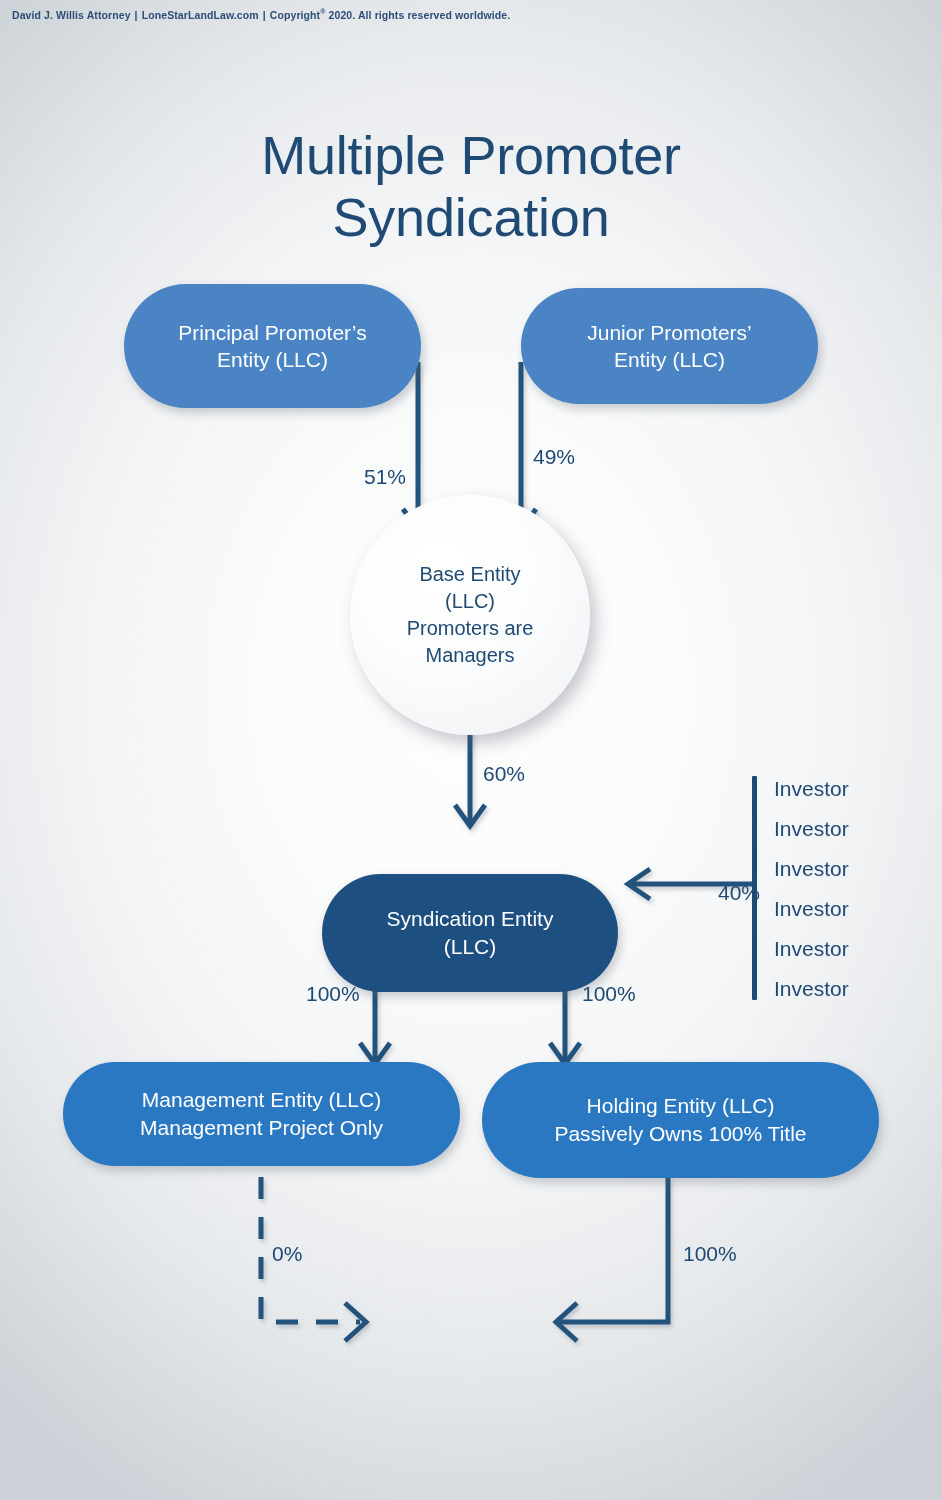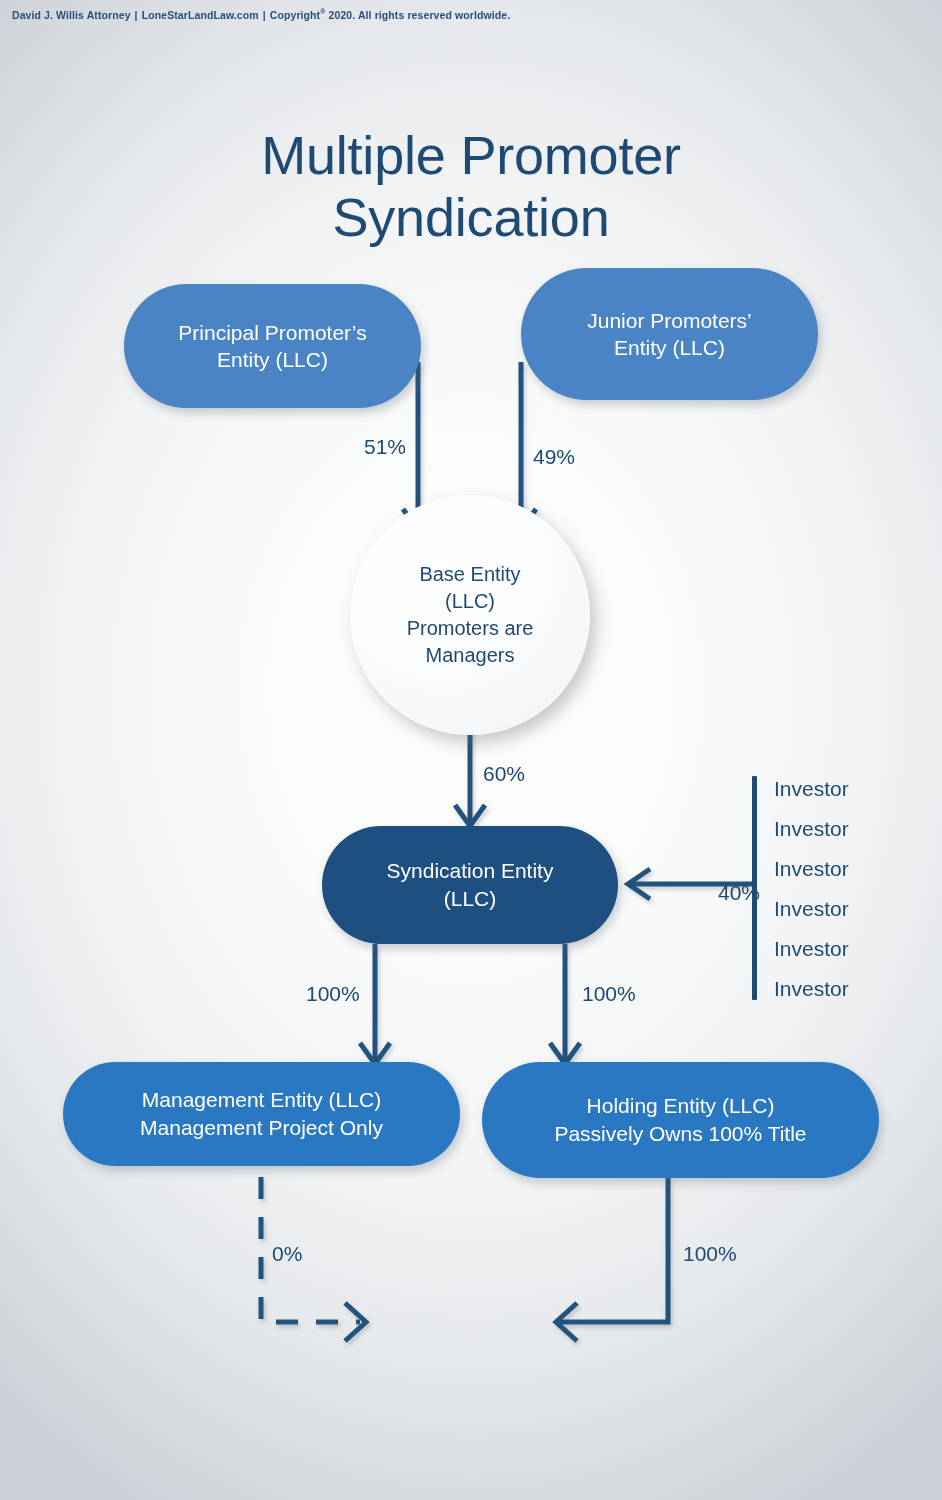--- a/index.html
+++ b/index.html
@@ -36,21 +36,21 @@
   
   .node{position:absolute;box-sizing:border-box;display:flex;
         align-items:center;justify-content:center;text-align:center;}
 
   .pill{
     border-radius:999px;color:#ffffff;
     box-shadow:3px 5px 10px rgba(90,100,110,.30);
     align-items:center;
   }
   .pill-mid{ background:#4a84c4; }
-  .pill-dark{ background:#1d4f80; }
+  .pill-dark{ background:#1d4f80;margin-top:48px; }
   .pill-low{ background:#2b78c2; }
 
   .pill .lbl{font-size:21px;line-height:27px;}
   .pill-dark .lbl{font-size:21px;line-height:28px;}
   .pill-low .lbl{font-size:21px;line-height:28px;}
 
   .circle{
     border-radius:50%;
     background:radial-gradient(circle at 38% 30%, #ffffff 0%, #fbfcfd 45%, #eef1f3 100%);
     color:#1f4a74;
@@ -128,37 +128,37 @@
       <path d="M550,1043 L565,1064 L580,1043"></path>
 
       <path d="M668,1177 L668,1322 L560,1322" stroke-linejoin="miter"></path>
       <path d="M577,1303 L556,1322 L577,1341"></path>
 
       <path d="M261,1177 L261,1322 L360,1322" stroke-dasharray="22 18" stroke-linejoin="miter"></path>
       <path d="M345,1303 L366,1322 L345,1341"></path>
     </g>
   </svg>
 
-  <div class="pct" style="left:364px;top:436px;">51%</div>
+  <div class="pct" style="left:364px;top:466px;">51%</div>
   <div class="pct" style="left:533px;top:446px;">49%</div>
   <div class="pct" style="left:483px;top:763px;">60%</div>
   <div class="pct" style="left:670px;top:882px;margin-left:48px;">40%</div>
   <div class="pct" style="left:306px;top:983px;">100%</div>
   <div class="pct" style="left:582px;top:983px;">100%</div>
   <div class="pct" style="left:272px;top:1243px;">0%</div>
   <div class="pct" style="left:683px;top:1243px;">100%</div>
 
   <div class="node pill pill-mid" style="left:124px;top:284px;width:297px;height:124px;">
     <div class="lbl">
       <div>Principal Promoter’s</div>
       <div>Entity (LLC)</div>
     </div>
   </div>
 
-  <div class="node pill pill-mid" style="left:521px;top:268px;width:297px;height:132px;">
+  <div class="node pill pill-mid" style="left:521px;top:288px;width:297px;height:116px;">
     <div class="lbl">
       <div>Junior Promoters’</div>
       <div>Entity (LLC)</div>
     </div>
   </div>
 
   <div class="node circle" style="left:350px;top:495px;width:240px;height:240px;">
     <div class="lbl">
       <div>Base Entity</div>
       <div>(LLC)</div>

